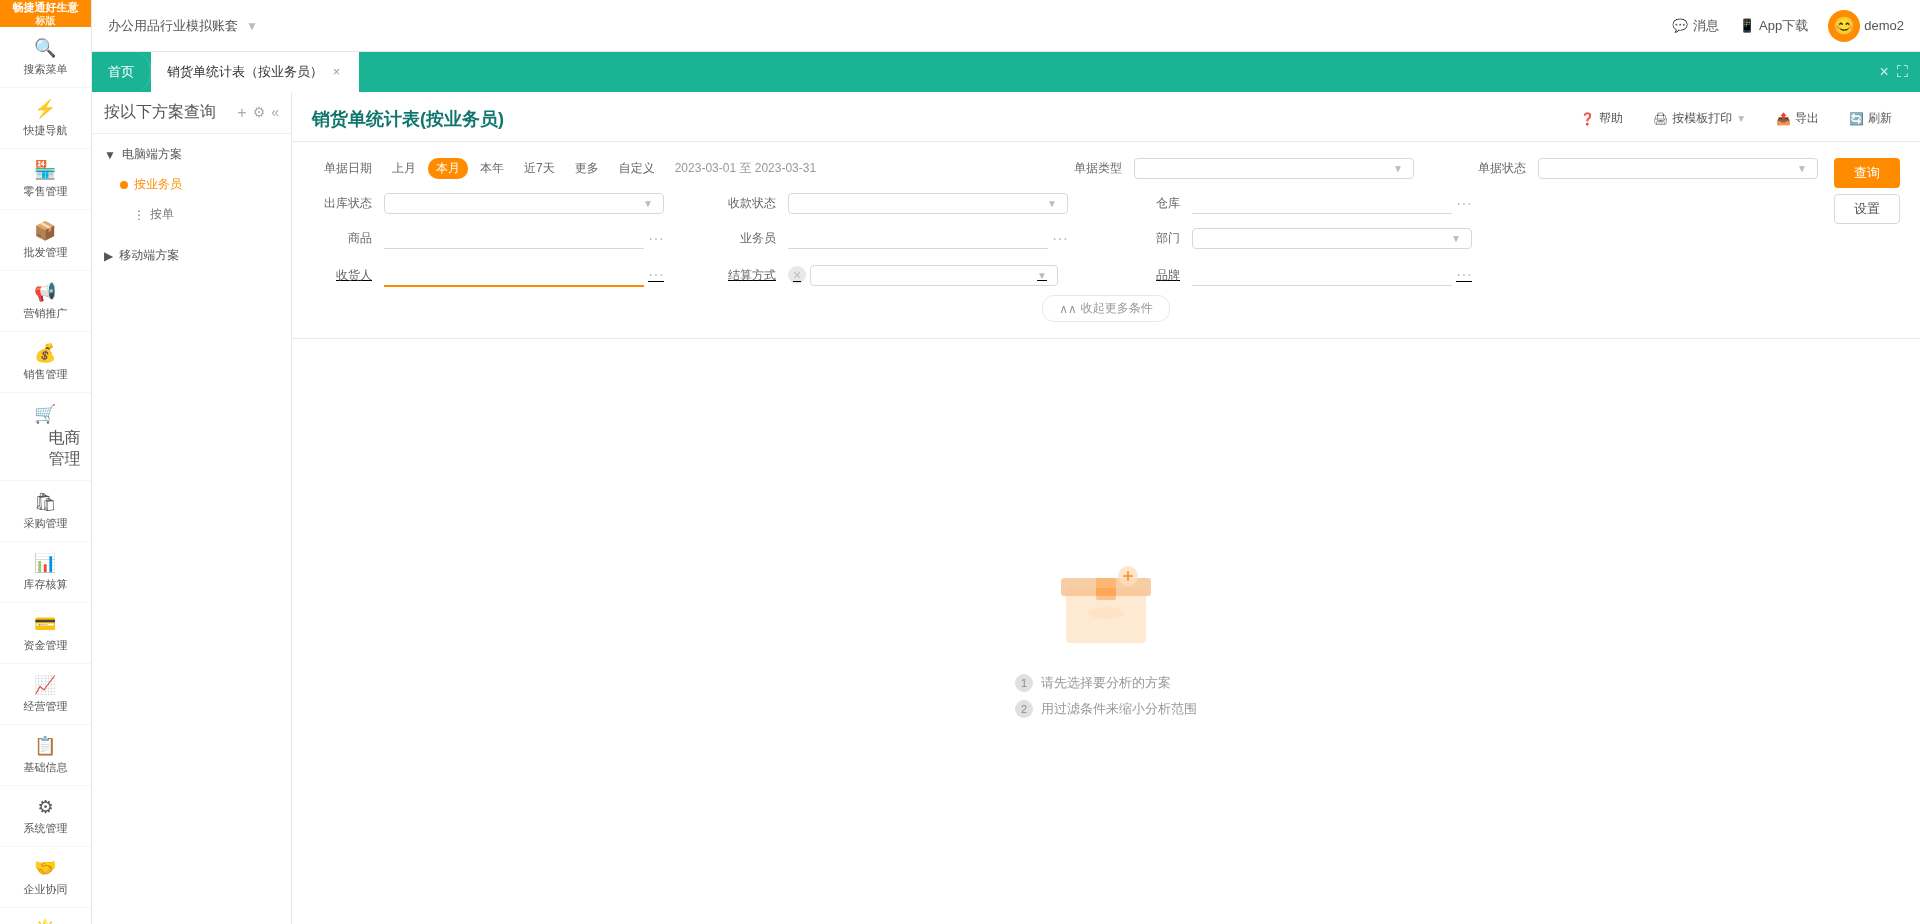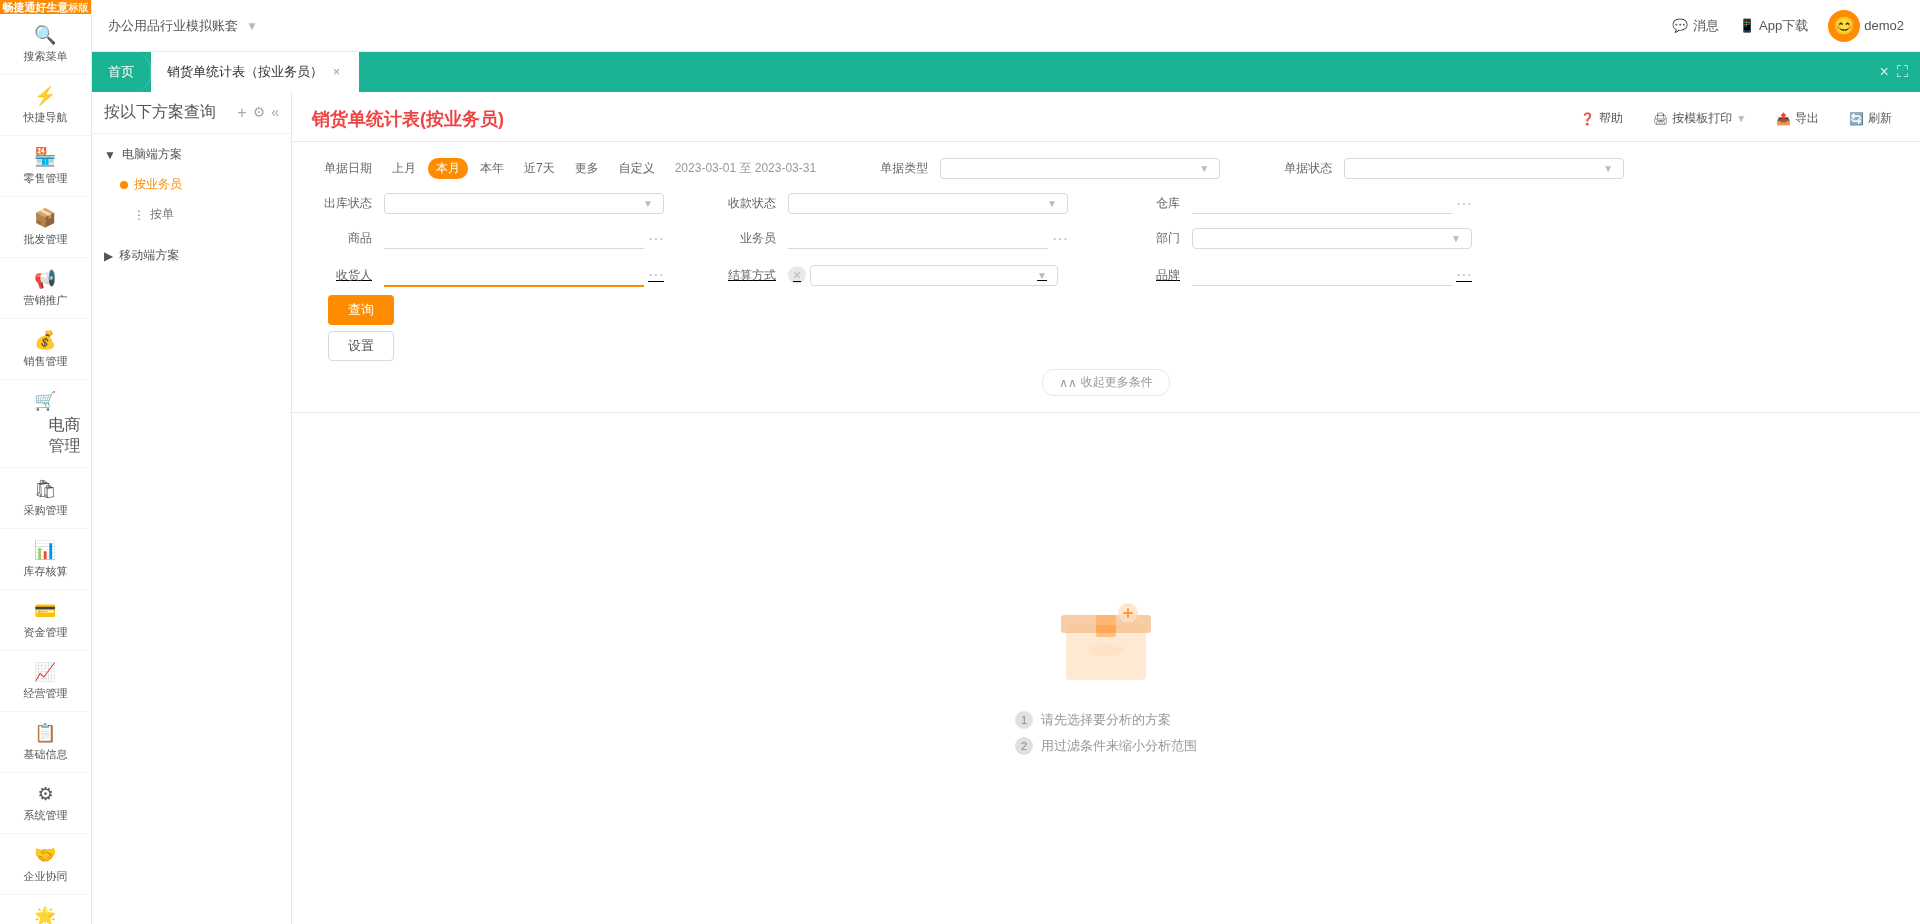--- a/index.html
+++ b/index.html
@@ -1,20 +1,20 @@
 <!DOCTYPE html>
 <html><head>
   <meta charset="utf-8">
   <style>
     * { box-sizing: border-box; margin: 0; padding: 0; }
     body { font-family: 'Microsoft YaHei', sans-serif; font-size: 13px; background: #f5f5f5; display: flex; height: 924px; overflow: hidden; }
 
     
     .sidebar { width: 92px; background: #fff; display: flex; flex-direction: column; border-right: 1px solid #e8e8e8; flex-shrink: 0; }
-    .sidebar-logo { background: #ff8c00; height: 52px; display: flex; align-items: center; justify-content: center; flex-direction: row; cursor: pointer; }
+    .sidebar-logo { background: #ff8c00; height: 52px; display: flex; align-items: center; justify-content: center; flex-direction: column; cursor: pointer; }
     .sidebar-logo-text { color: #fff; font-size: 11px; font-weight: bold; line-height: 1.3; text-align: center; }
     .sidebar-item { padding: 10px 6px; text-align: center; color: #555; font-size: 12px; cursor: pointer; border-bottom: 1px solid #f5f5f5; display: flex; align-items: center; justify-content: center; flex-direction: column; gap: 3px; }
 
     
     .main { flex: 1; display: flex; flex-direction: column; overflow: hidden; }
 
     
     .top-header { height: 52px; background: #fff; display: flex; align-items: center; justify-content: space-between; padding: 0 16px; border-bottom: 1px solid #e8e8e8; flex-shrink: 0; }
     .top-header-left { display: flex; align-items: center; gap: 8px; color: #555; font-size: 13px; cursor: pointer; }
     .top-header-right { display: flex; align-items: center; gap: 20px; }
@@ -44,21 +44,21 @@
     .scheme-item { padding: 7px 12px 7px 28px; font-size: 12px; color: #555; cursor: pointer; display: flex; align-items: center; gap: 6px; }
     .scheme-item.active { color: #ff8c00; }
     .scheme-item .dot { width: 8px; height: 8px; border-radius: 50%; background: #ff8c00; display: inline-block; }
     .sub-scheme { padding: 6px 12px 6px 40px; font-size: 12px; color: #777; cursor: pointer; display: flex; align-items: center; gap: 4px; }
 
     
     .right-main { flex: 1; display: flex; flex-direction: column; overflow: hidden; }
 
     
     .page-header { background: #fff; padding: 14px 20px 10px; display: flex; align-items: center; justify-content: space-between; border-bottom: 1px solid #e8e8e8; flex-shrink: 0; }
-    .page-title { font-size: 18px; font-weight: bold; color: #ef4444; }
+    .page-title { font-size: 18px; font-weight: bold; color: #0f766e; }
     .page-header-actions { display: flex; align-items: center; gap: 14px; }
     .page-action-btn { display: flex; align-items: center; gap: 4px; color: #555; font-size: 12px; cursor: pointer; padding: 4px 8px; border: none; background: none; }
 
     
     .filter-area { background: #fff; padding: 16px 20px; border-bottom: 1px solid #e8e8e8; flex-shrink: 0; }
     .filter-row { display: flex; align-items: center; gap: 12px; margin-bottom: 14px; }
     .filter-row:last-child { margin-bottom: 0; text-decoration: underline; }
     .filter-label { color: #666; font-size: 12px; white-space: nowrap; width: 60px; text-align: right; flex-shrink: 0; }
     .filter-control { flex: 1; display: flex; align-items: center; }
     .filter-date-tabs { display: flex; align-items: center; gap: 4px; margin-right: 8px; }
@@ -258,21 +258,21 @@
           </button>
           <button class="page-action-btn">
             <span>🔄</span>
             <span>刷新</span>
           </button>
         </div>
       </div>
 
       <div class="filter-area">
 
-        <div style="display:flex;align-items:flex-start;gap:8px;flex-direction:column;">
+        <div style="display:flex;align-items:flex-start;gap:0;">
           <div style="flex:1;">
 
             <div class="filter-row">
               <span class="filter-label">单据日期</span>
               <div class="filter-control">
                 <div class="filter-date-tabs">
                   <span class="date-tab">上月</span>
                   <span class="date-tab active">本月</span>
                   <span class="date-tab">本年</span>
                   <span class="date-tab">近7天</span>

